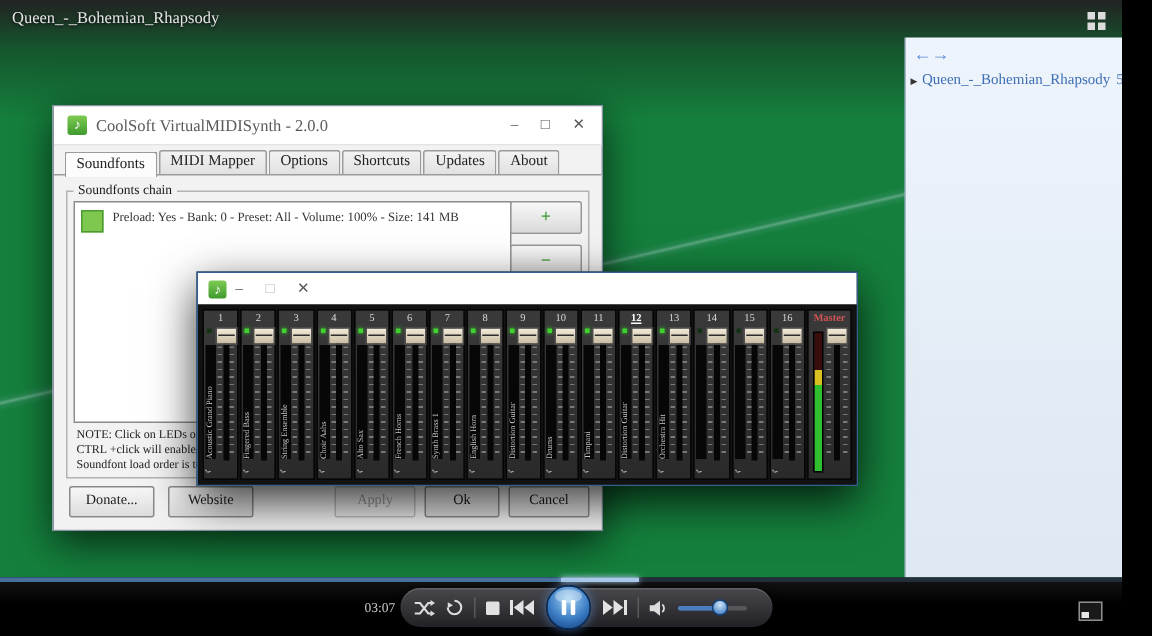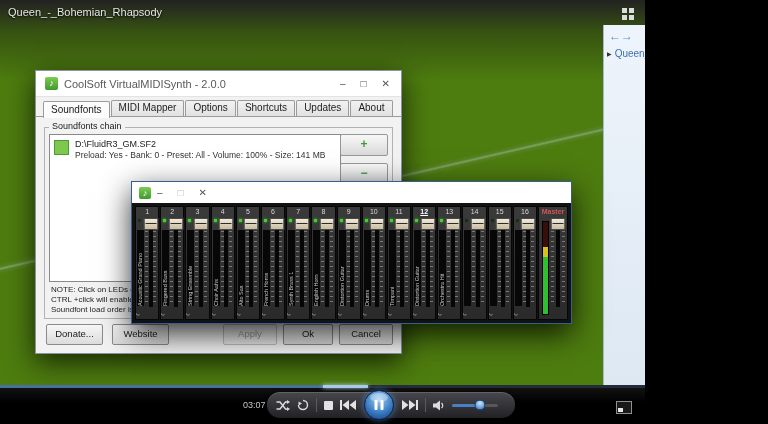--- a/index.html
+++ b/index.html
@@ -1,17 +1,17 @@
 <!DOCTYPE html>
 <html><head>
 <meta charset="utf-8">
 <style>
   html,body{margin:0;padding:0;background:#000;}
-  #stage{position:relative;width:645px;height:424px;background:#4d7c0f;overflow:hidden;
-         font-family:Liberation Sans, sans-serif;-webkit-font-smoothing:antialiased;}
+  #stage{position:relative;width:748px;height:424px;background:#15803d;overflow:hidden;
+         font-family:Liberation Serif, serif;-webkit-font-smoothing:antialiased;}
 
   
   .bg-haze{position:absolute;left:0;top:0;width:768px;height:80px;
            background:linear-gradient(#222 0%,rgba(20,20,20,.4) 40%,transparent 100%);z-index:1;}
   .streak{position:absolute;left:-40px;top:150px;width:720px;height:90px;transform:rotate(-13deg);
           background:linear-gradient(to bottom,transparent 44%,rgba(170,195,230,.10) 48%,
                       rgba(225,238,255,.34) 50%,rgba(170,195,230,.10) 52%,transparent 56%);z-index:1;}
   .video-title{position:absolute;left:8px;top:6px;font-size:11px;color:#e6e6e6;
                text-shadow:0 1px 2px #000;z-index:2;}
 
@@ -162,21 +162,20 @@
         <div class="tab">Updates</div>
         <div class="tab">About</div>
       </div>
     <div class="cs-body">
       <div class="group-label">Soundfonts chain</div>
       <div class="groupbox">
         <div class="sf-list">
           <div class="sf-item">
             <div class="sf-icon"></div>
             <div>
-              <div class="sf-path">D:\FluidR3_GM.SF2</div>
               <div class="sf-details">Preload: Yes - Bank: 0 - Preset: All - Volume: 100% - Size: 141 MB</div>
             </div>
           </div>
         </div>
         <div class="sf-btns">
             <div class="sf-btn">+</div>
             <div class="sf-btn">−</div>
             <div class="sf-btn">✎</div>
           </div>
         <div class="notes">

